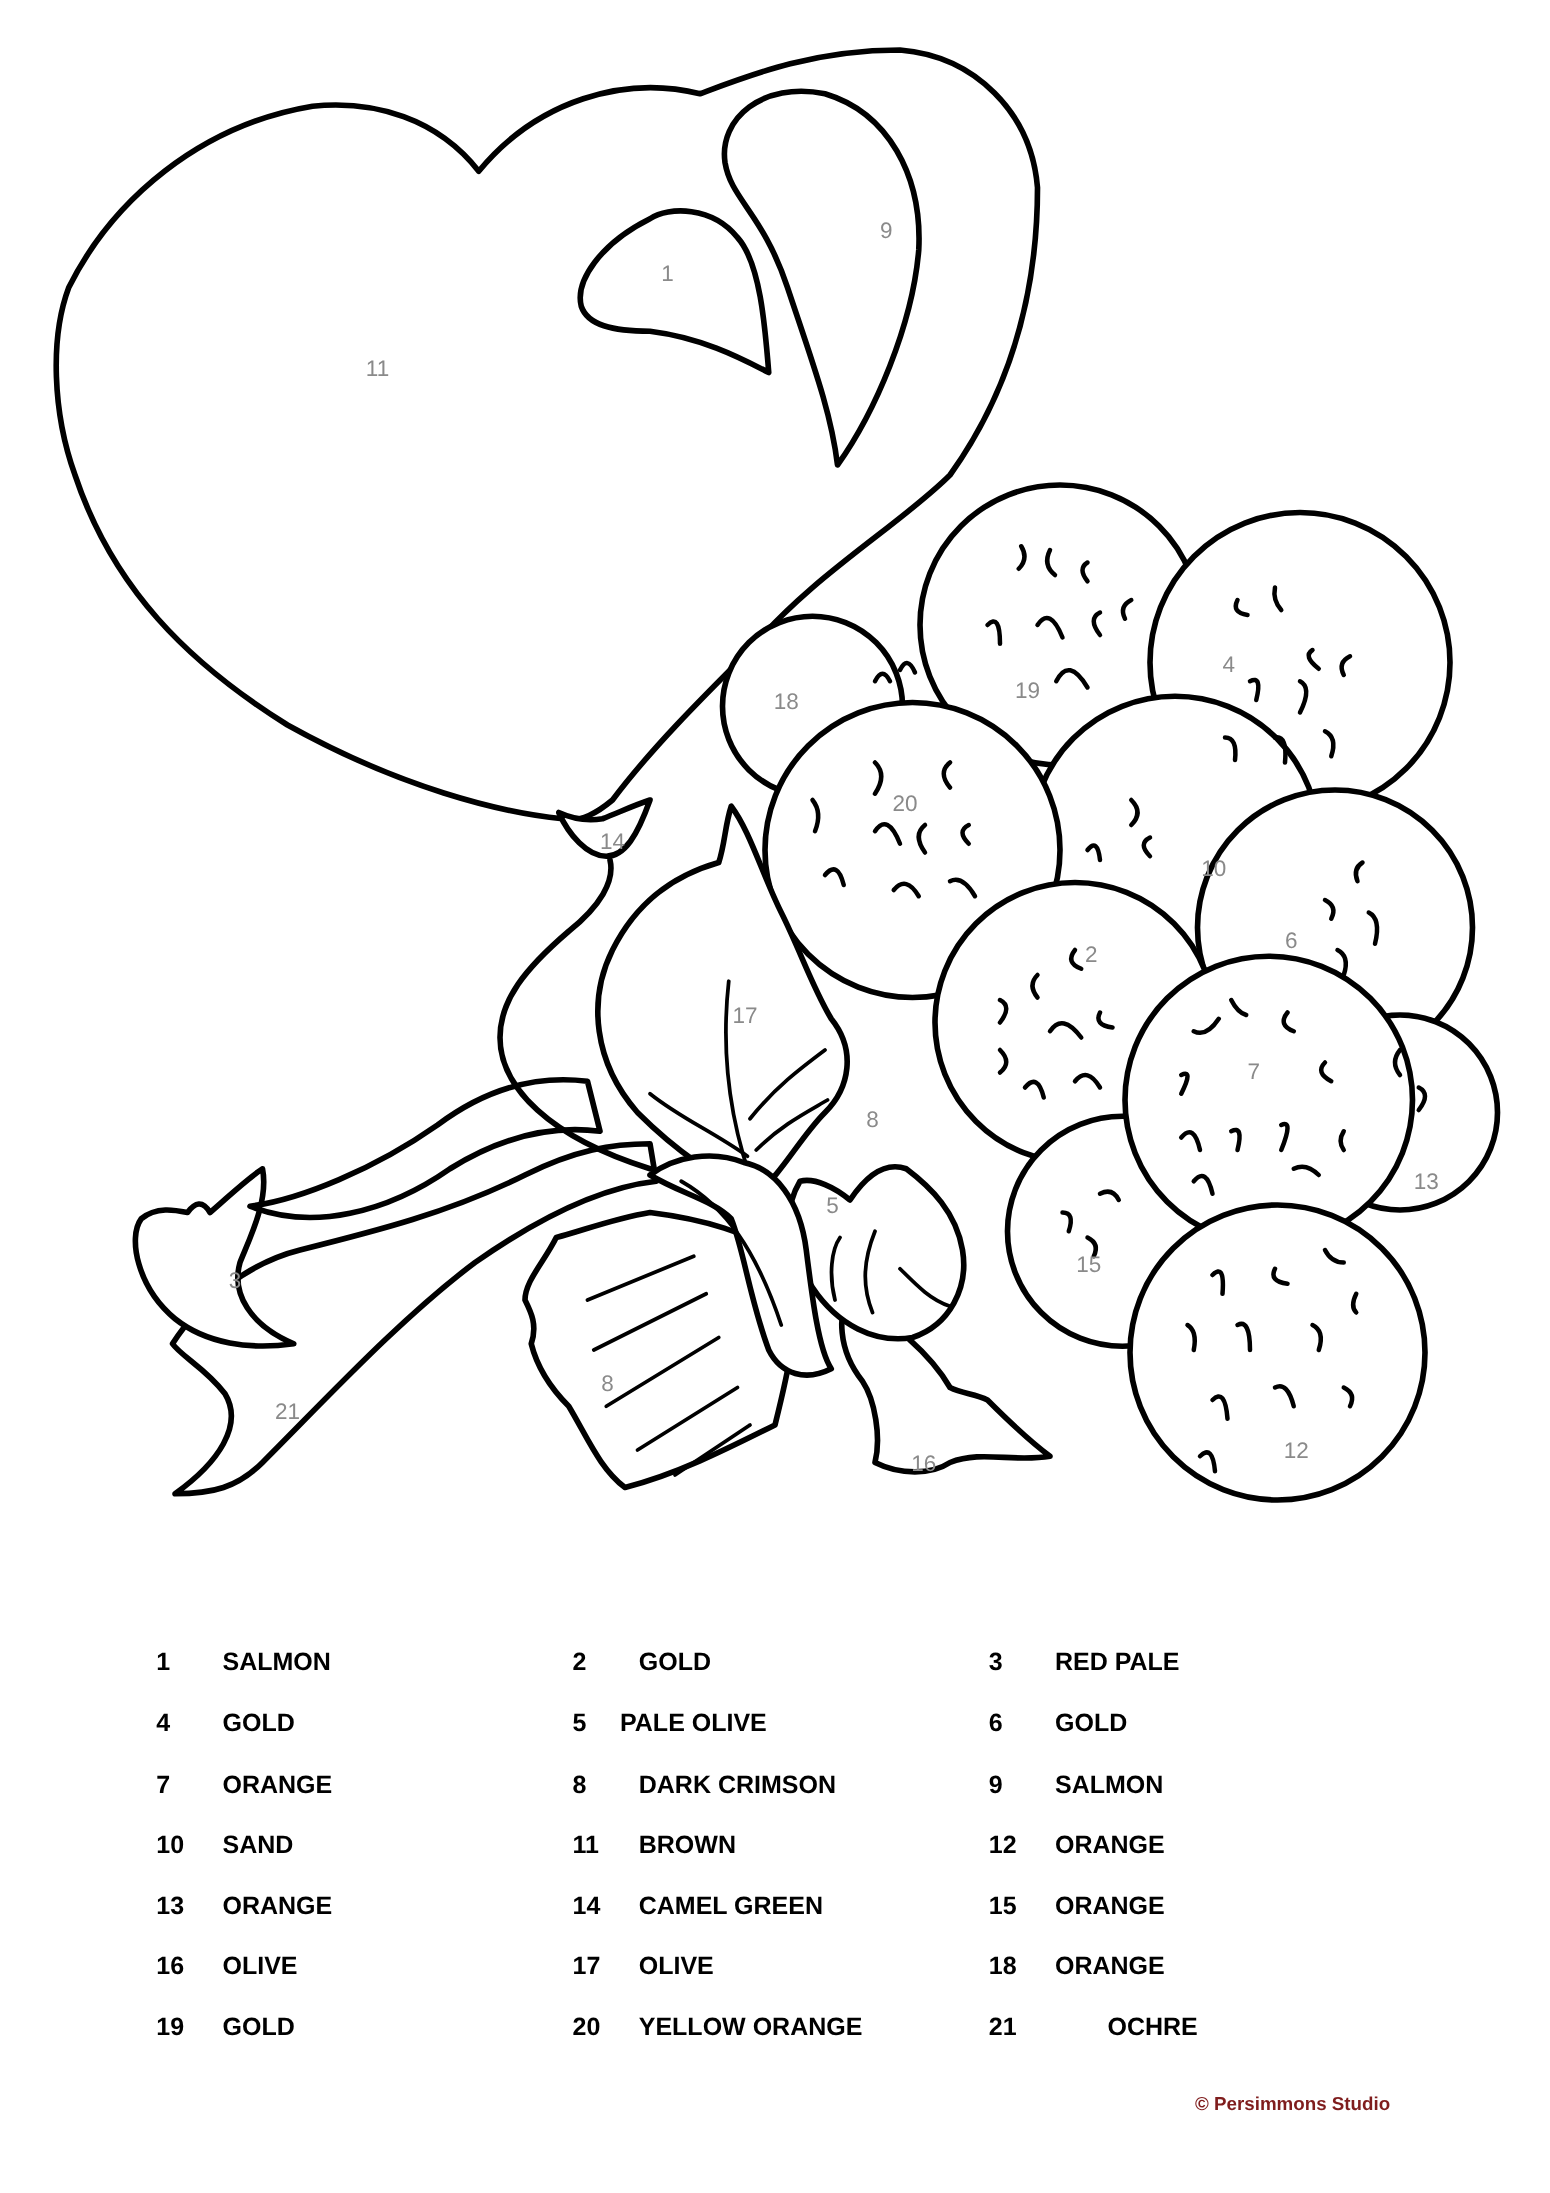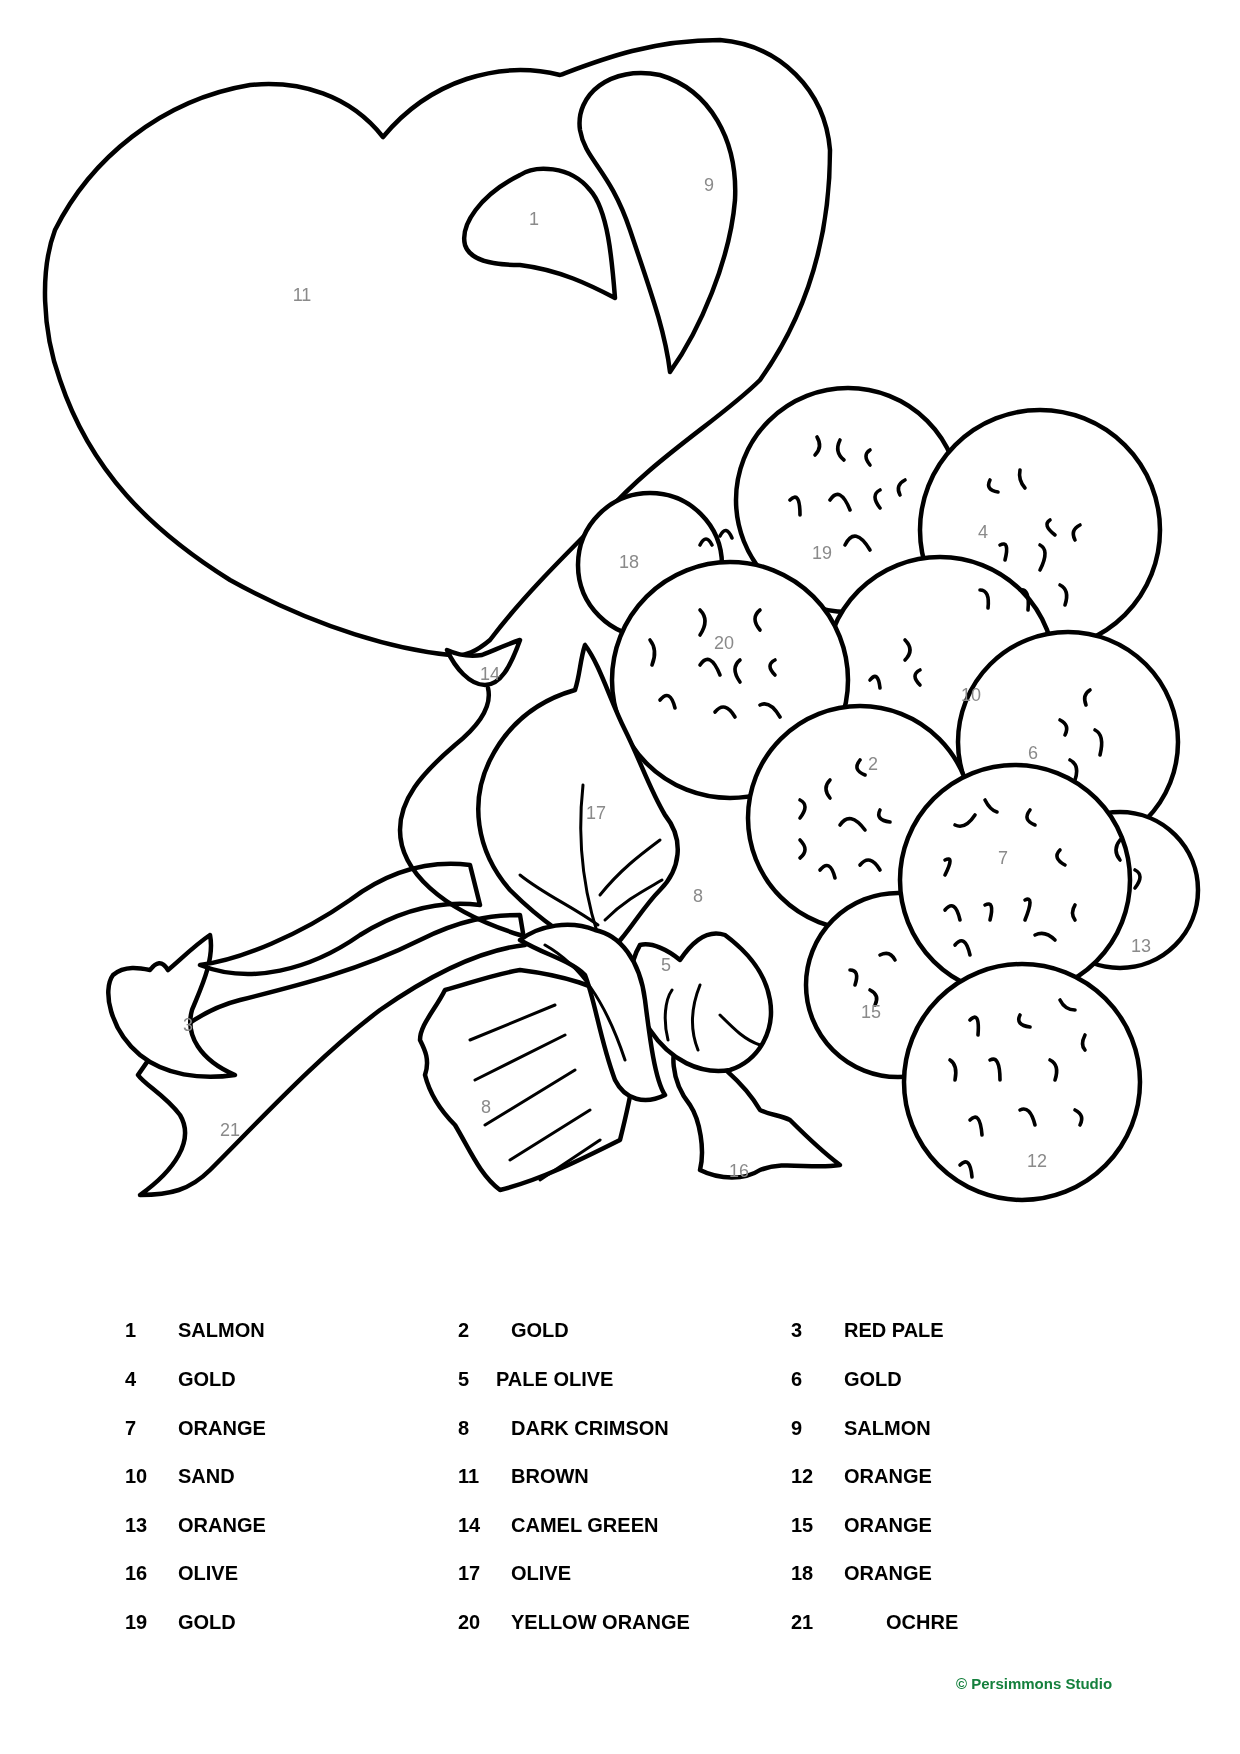--- a/index.html
+++ b/index.html
@@ -6,21 +6,21 @@
   body{width:1240px;height:1754px;position:relative;overflow:hidden;font-family:"Liberation Sans",sans-serif;}
   #drawing{position:absolute;left:0;top:0;width:1240px;height:1240px;}
   #drawing .ol{fill:none;stroke:#000;stroke-width:4.5;stroke-linejoin:round;stroke-linecap:round;}
   #drawing .fill{fill:#fff;stroke:#000;stroke-width:4.5;stroke-linejoin:round;}
   #drawing .thin{fill:none;stroke:#000;stroke-width:3;stroke-linecap:round;}
   #drawing .tick{fill:none;stroke:#000;stroke-width:3.6;stroke-linecap:round;}
   .region-num{position:absolute;font-size:18px;color:#8a8a8a;transform:translate(-50%,-50%);white-space:nowrap;}
   .legend{position:absolute;left:0;top:0;width:1240px;}
   .legend-row{position:absolute;left:0;width:1240px;height:30px;}
   .lg-num,.lg-label{position:absolute;font-weight:bold;font-size:20px;color:#000;white-space:nowrap;line-height:30px;}
-  .footer{position:absolute;left:956px;top:1675px;font-size:15px;font-weight:bold;color:#15803d;white-space:nowrap;}
+  .footer{position:absolute;left:956px;top:1675px;font-size:15px;font-weight:bold;color:#7f1d1d;white-space:nowrap;}
 </style>
 </head>
 <body>
 
 <svg id="drawing" viewBox="0 0 1240 1240" xmlns="http://www.w3.org/2000/svg">
 
   <g>
     <path class="fill" d="M138,1075 C160,1040 200,1010 240,1000 C300,985 360,970 420,940 C460,920 490,915 520,915 L525,945 C480,950 430,975 380,1010 C320,1055 260,1120 210,1170 C190,1190 170,1195 140,1195 C175,1170 195,1140 180,1115 C165,1095 145,1085 138,1075 Z"></path>
     <path class="fill" d="M150,970 C140,968 125,965 113,975 C102,990 110,1030 140,1055 C165,1075 200,1080 235,1075 C200,1060 185,1035 192,1010 C200,990 215,960 210,935 C195,945 180,960 168,970 C162,960 156,962 150,970 Z"></path>
     <path class="fill" d="M200,965 C240,960 300,935 350,900 C390,870 430,860 470,865 L480,905 C440,900 400,910 360,935 C310,970 250,985 200,965 Z"></path>

